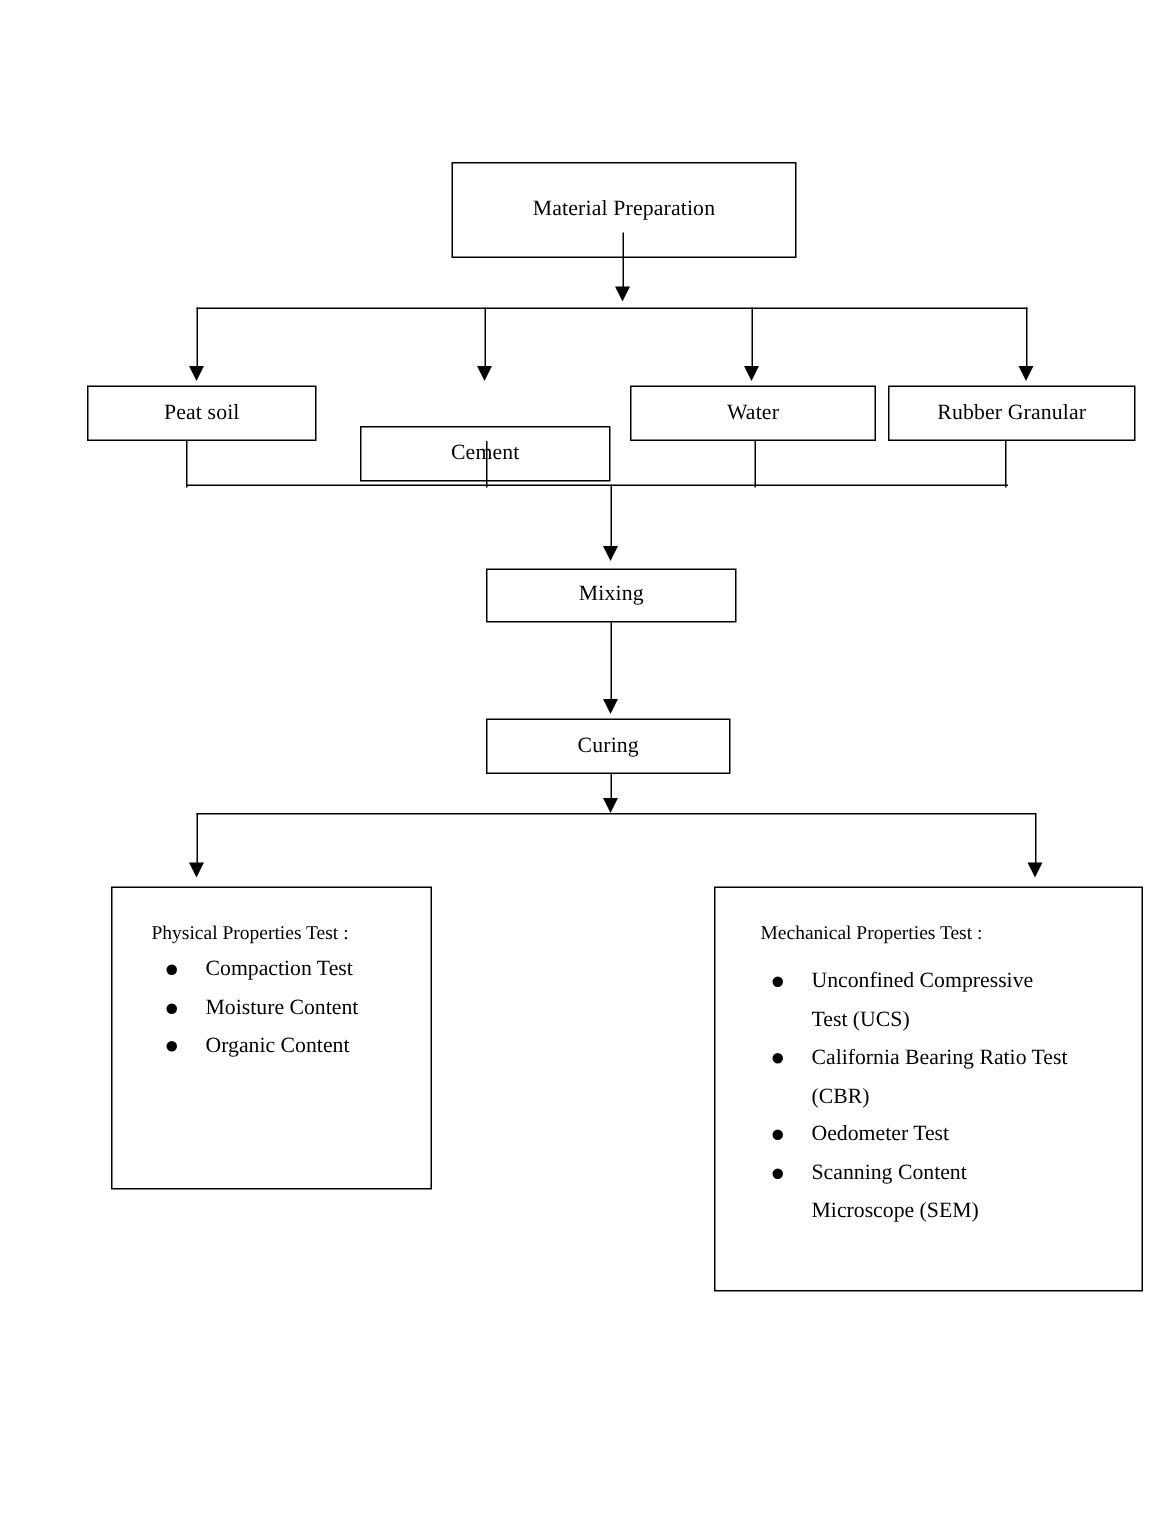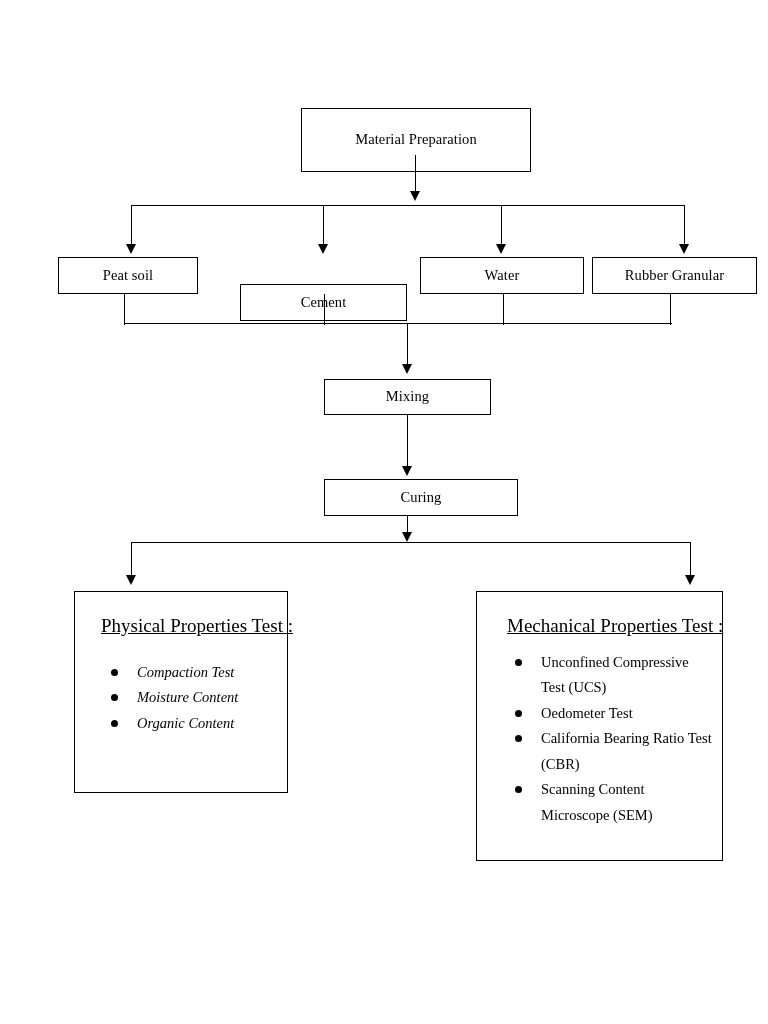--- a/index.html
+++ b/index.html
@@ -29,52 +29,51 @@
     display: flex;
     align-items: center;
     justify-content: center;
     font-size: 14.5px;
     line-height: 1.2;
     letter-spacing: 0.1px;
     white-space: nowrap;
   }
 
   .box-material   { left: 301px; top: 108px; width: 230px; height: 64px; }
-  .box-peat       { left: 58px;  top: 257px; width: 140px; height: 37px; }
+  .box-peat       { left: 58px;  top: 257px; width: 153px; height: 37px; }
   .box-cement     { left: 240px; top: 257px; width: 167px; height: 37px; margin-top: 27px; }
   .box-water      { left: 420px; top: 257px; width: 164px; height: 37px; }
   .box-rubber     { left: 592px; top: 257px; width: 165px; height: 37px; }
   .box-mixing     { left: 324px; top: 379px; width: 167px; height: 36px; }
-  .box-curing     { left: 324px; top: 479px; width: 194px; height: 37px; align-items: center; }
+  .box-curing     { left: 324px; top: 479px; width: 163px; height: 37px; align-items: center; }
 
   
   .panel {
     position: absolute;
     box-sizing: border-box;
     border: 1.5px solid #000000;
     background: #ffffff;
   }
   .panel-physical   { left: 74px;  top: 591px; width: 214px; height: 202px; }
-  .panel-mechanical { left: 476px; top: 591px; width: 247px; height: 270px; }
+  .panel-mechanical { left: 476px; top: 591px; width: 286px; height: 270px; }
 
   .panel-title {
-    font-size: 19px;
+    font-size: 13px;
     line-height: 1.25;
     white-space: nowrap;
-    text-decoration: underline;
   }
   .panel-physical .panel-title   { margin: 22px 0 0 26px; }
   .panel-mechanical .panel-title { margin: 22px 0 0 30px; }
 
   .bullet-list {
     list-style: none;
     margin: 0;
     padding: 0;
   }
-  .panel-physical .bullet-list   { margin: 22px 0 0 36px; font-style: italic; }
+  .panel-physical .bullet-list   { margin: 4px 0 0 36px; }
   .panel-mechanical .bullet-list { margin: 12px 0 16px 38px; }
 
   .bullet-item {
     position: relative;
     font-size: 14.5px;
     line-height: 1.76;
     padding-left: 26px;
   }
   .panel-physical .bullet-item   { white-space: nowrap; }
   .panel-mechanical .bullet-item { max-width: 172px; }
@@ -199,26 +198,26 @@
 
   <div class="panel panel-mechanical">
     <div class="panel-title">Mechanical Properties Test  :</div>
     <ul class="bullet-list">
       <li class="bullet-item">
         <span class="bullet-dot"></span>
         <span>Unconfined Compressive Test (UCS)</span>
       </li>
       <li class="bullet-item">
         <span class="bullet-dot"></span>
+        <span>California Bearing Ratio Test (CBR)</span>
+      </li>
+      <li class="bullet-item">
+        <span class="bullet-dot"></span>
         <span>Oedometer Test</span>
       </li>
       <li class="bullet-item">
         <span class="bullet-dot"></span>
-        <span>California Bearing Ratio Test (CBR)</span>
-      </li>
-      <li class="bullet-item">
-        <span class="bullet-dot"></span>
         <span>Scanning Content Microscope (SEM)</span>
       </li>
     </ul>
   </div>
 
 </div>
 
 </body></html>

